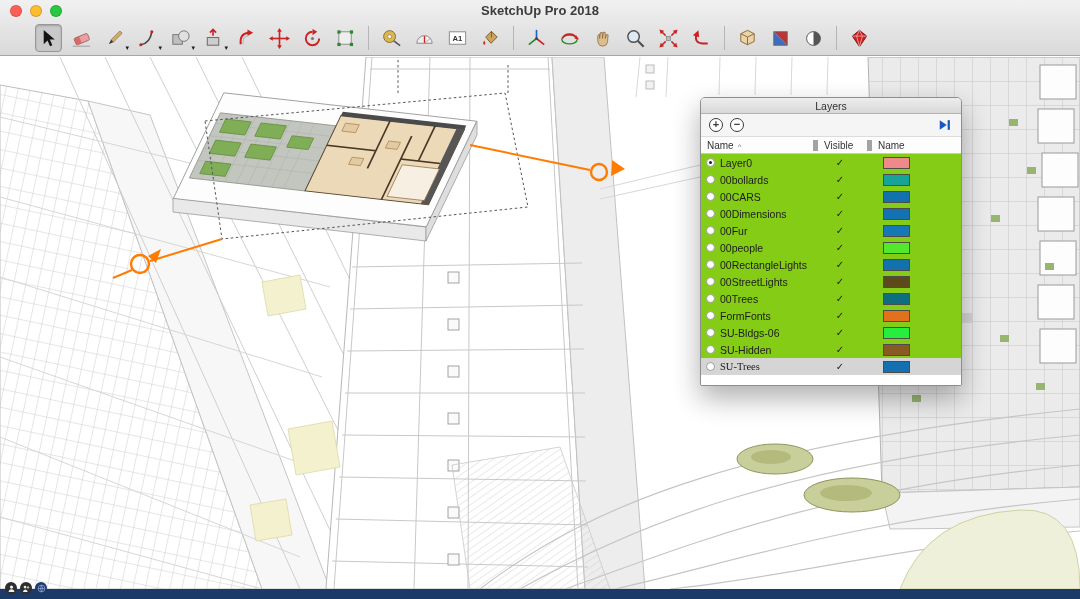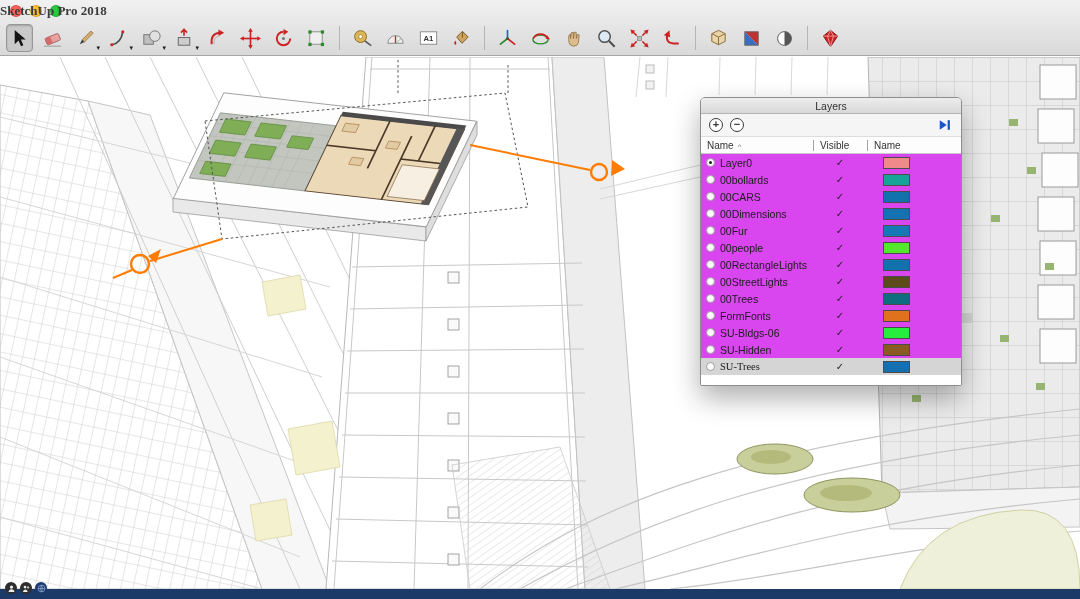--- a/index.html
+++ b/index.html
@@ -7,25 +7,25 @@
               font-family:"Liberation Sans", sans-serif; }
   .window { position:relative; width:1080px; height:599px; background:#fff; }
 
   
   .chrome { position:absolute; top:0; left:0; right:0; height:56px;
             background:linear-gradient(#f1f1f1,#d9d9d9);
             border-bottom:1px solid #a6a6a6; z-index:5; }
   .titlebar { position:relative; height:20px; }
   .traffic { position:absolute; left:10px; top:5px; display:flex; gap:8px; }
   .light { width:12px; height:12px; border-radius:50%; border:1px solid rgba(0,0,0,.15); }
-  .wintitle { position:absolute; left:0; right:0; top:3px; text-align:left;
-              font-size:13px; font-weight:700; color:#3c3c3c;font-family:Liberation Serif, serif; }
+  .wintitle { position:absolute; left:0; right:0; top:3px; text-align:center;
+              font-size:13px; font-weight:700; color:#3c3c3c; }
 
   
-  .toolbar { display:flex; align-items:center; height:36px; padding:0 6px; gap:6px; }
+  .toolbar { display:flex; align-items:center; height:36px; padding:0 6px; gap:6px;margin-left:29px; }
   .tool { position:relative; width:27px; height:28px; display:flex; align-items:center;
           justify-content:center; border-radius:4px; flex:0 0 auto; }
   .tool.active { background:#c9c9c9; border:1px solid #979797;
                  box-shadow:inset 0 1px 2px rgba(0,0,0,.2); }
   .tool svg { width:23px; height:23px; }
   .caret { position:absolute; right:-1px; bottom:1px; font-size:7px; color:#1a1a1a; line-height:1; }
   .sep { width:1px; height:24px; background:#b5b5b5; margin:0 3px; flex:0 0 auto; }
   .a1 { font-size:8px; font-weight:700; fill:#333; }
 
   
@@ -42,24 +42,24 @@
   .panel-toolbar { height:23px; display:flex; align-items:center; gap:7px;
                    padding:0 8px; background:#f5f5f5; border-bottom:1px solid #dcdcdc; }
   .pm-btn { width:14px; height:14px; border:1.6px solid #3a3a3a; border-radius:50%;
             font-size:11px; line-height:11px; text-align:center; color:#3a3a3a;
             font-weight:700; background:#fff; }
   .detail-btn { margin-left:auto; width:16px; height:14px; }
   .lheader { display:grid; grid-template-columns:112px 54px 58px; height:17px;
              align-items:center; font-size:10px; color:#333; background:#fdfdfd;
              border-bottom:1px solid #c9c9c9; }
   .lheader .hc { padding-left:6px; }
-  .lheader .hc + .hc { border-left:1px solid #a3a3a3; }
+  .lheader .hc + .hc { border-left:5px solid #a3a3a3; }
   .sortmark { font-size:8px; color:#777; margin-left:4px; }
   .lrow { display:grid; grid-template-columns:112px 54px 58px; height:17px;
-          align-items:center; font-size:10.5px; color:#1c1c1c; background:#d946ef; }
+          align-items:center; font-size:10.5px; color:#1c1c1c; background:#84cc16; }
   .lrow.selected { background:#d5d5d5;font-family:Liberation Serif, serif; }
   .lc.name { display:flex; align-items:center; gap:5px; padding-left:5px; overflow:hidden; }
   .lname { white-space:nowrap; }
   .radio { position:relative; width:9px; height:9px; border:1px solid #9a9a9a;
            border-radius:50%; background:#fff; flex:0 0 auto; }
   .lrow.current .radio::after { content:""; position:absolute; left:2px; top:2px;
            width:3px; height:3px; border-radius:50%; background:#222; }
   .lc.vis { text-align:center; font-size:10px; color:#222; }
   .lc.col { display:flex; justify-content:center; }
   .swatch { width:27px; height:12px; border:1px solid #4c4c4c; }

